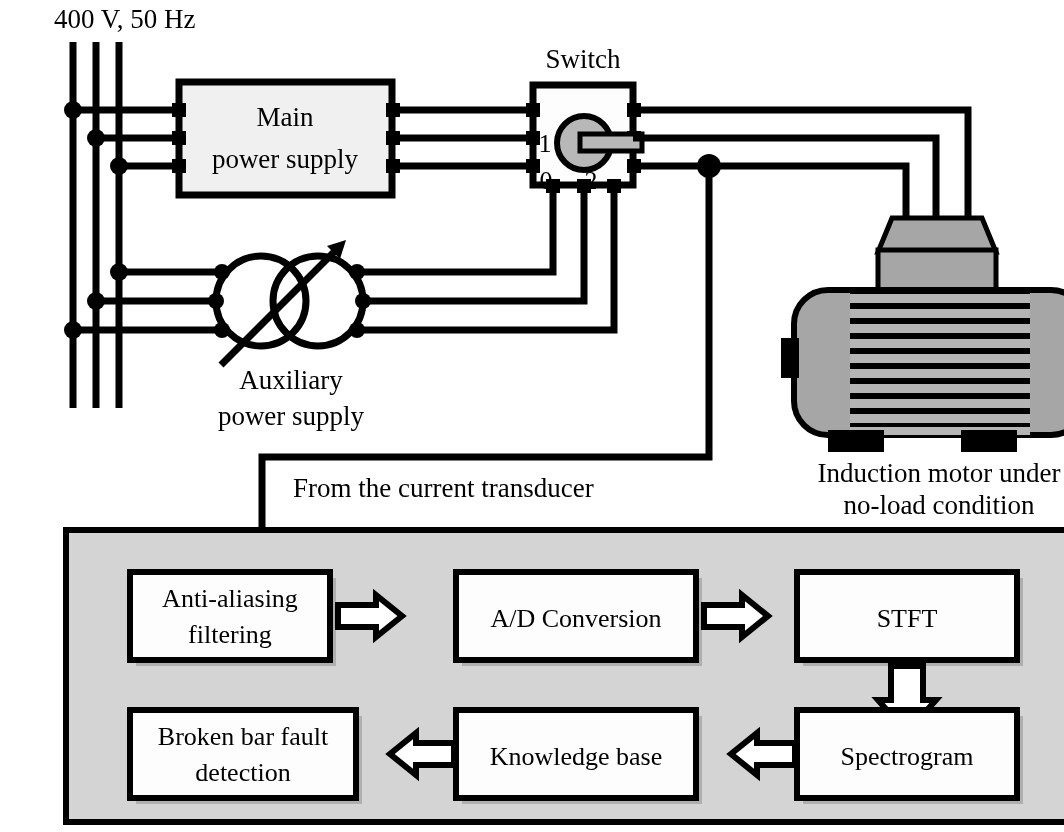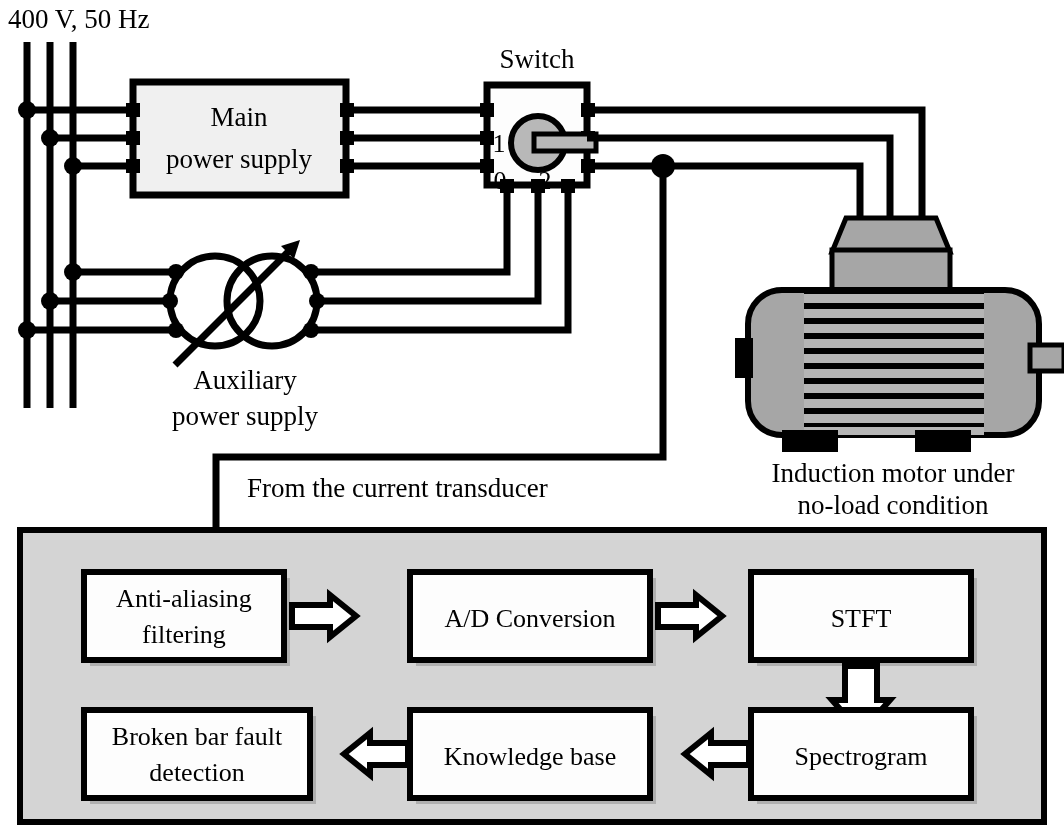--- a/index.html
+++ b/index.html
@@ -1,17 +1,17 @@
 <!DOCTYPE html>
 <html><head>
 <meta charset="utf-8">
 <style>
   html,body{margin:0;padding:0;background:#fff;}
   body{width:1064px;height:832px;font-family:"Liberation Serif",serif;overflow:hidden;}
-  #stage{position:relative;width:904px;height:832px;}
+  #stage{position:relative;width:904px;height:832px;margin-left:46px;}
   svg{display:block;}
   .blk-label{font-family:"Liberation Serif",serif;text-anchor:middle;fill:#000;}
 </style>
 </head>
 <body>
 
 <div id="stage">
 <svg width="1064" height="832" viewBox="0 0 1064 832" xmlns="http://www.w3.org/2000/svg">
 
   <text x="8" y="28" font-size="27" fill="#000">400 V, 50 Hz</text>

